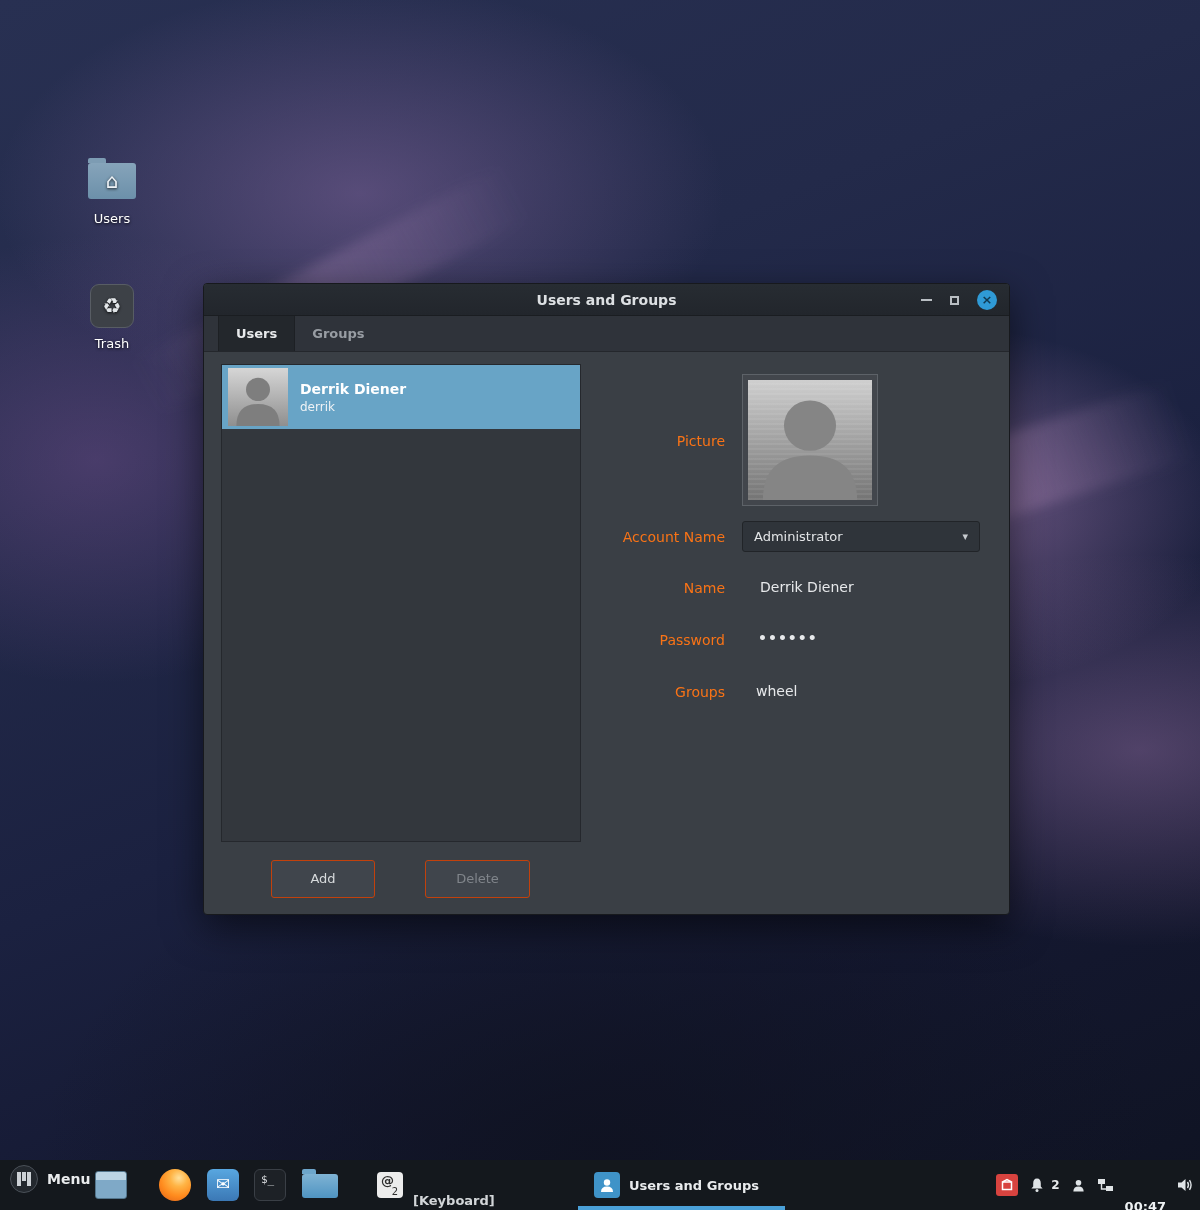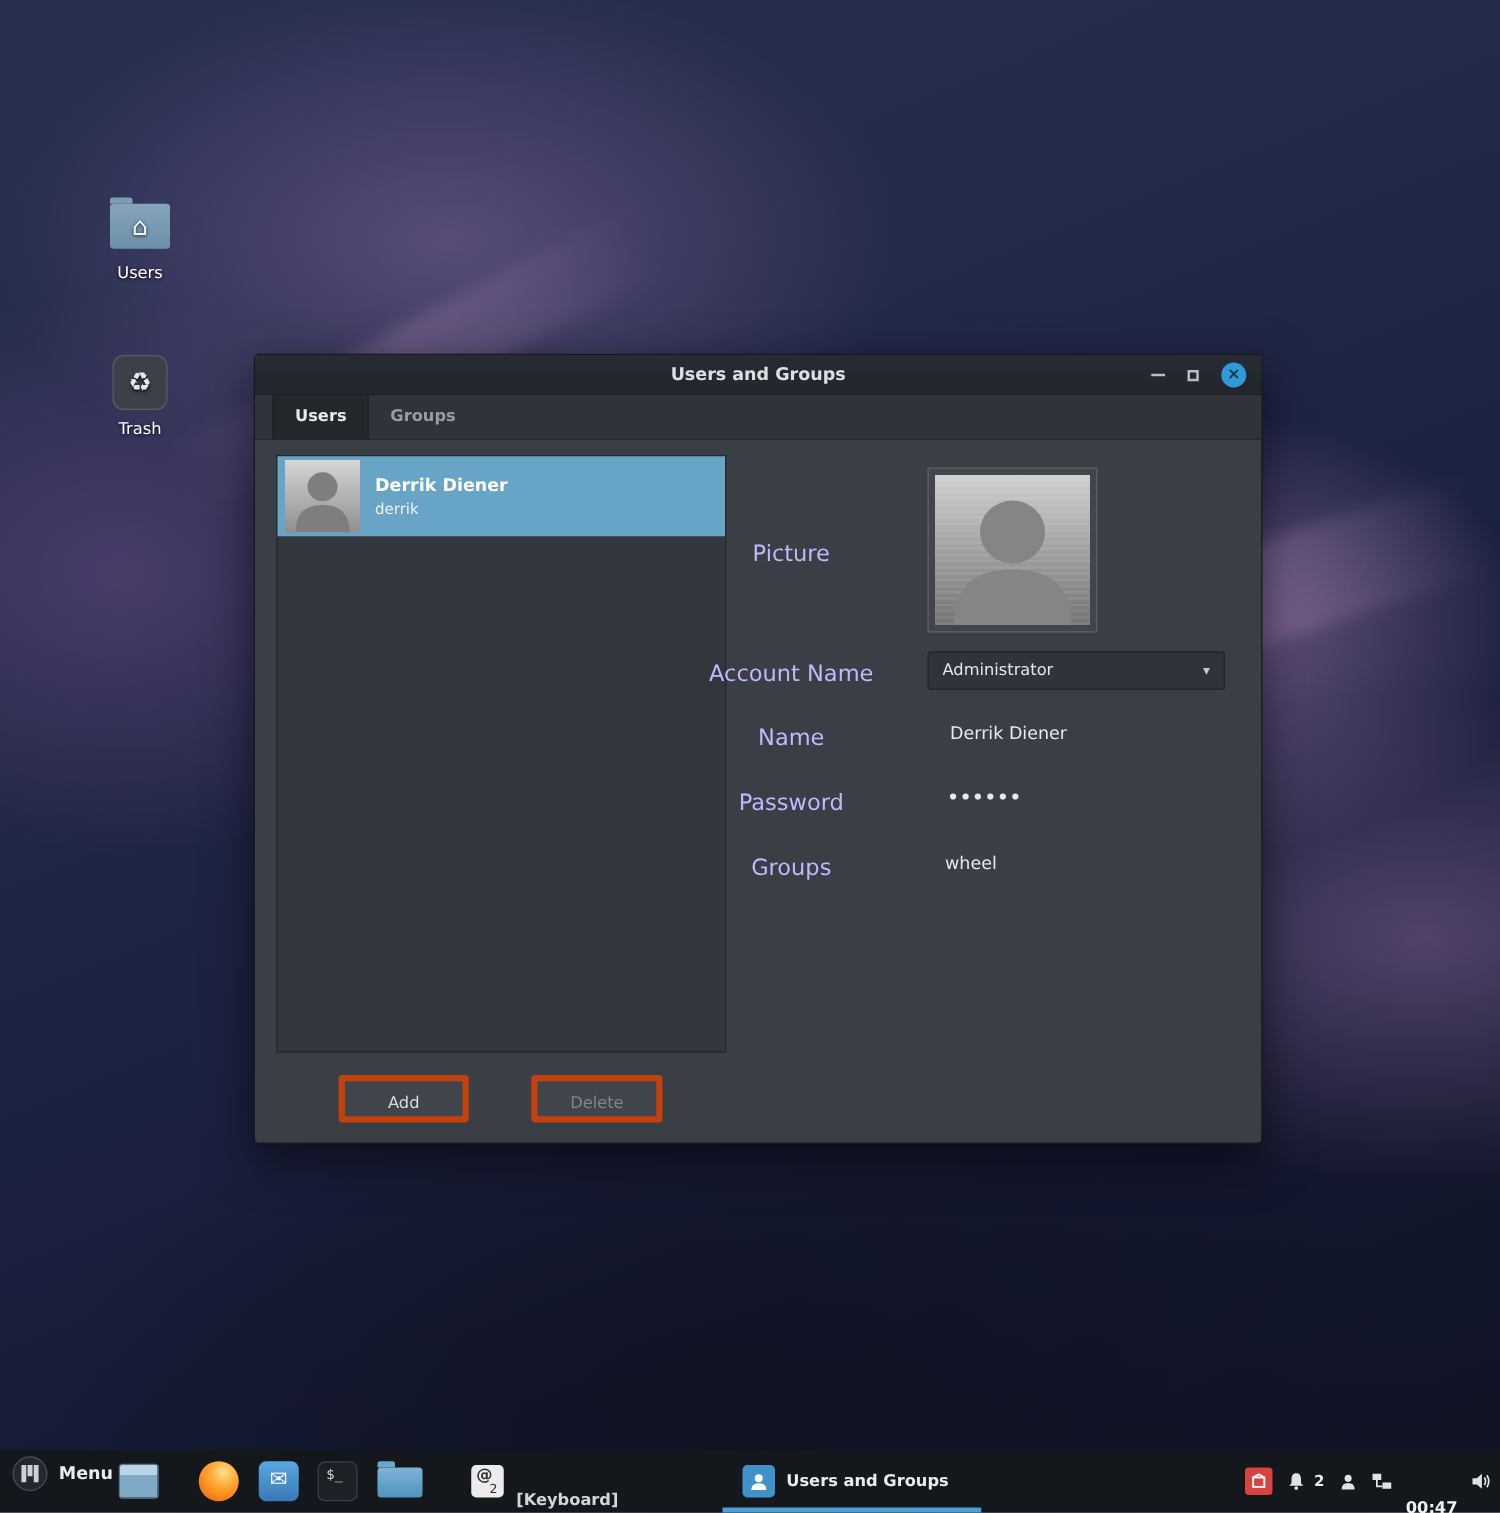--- a/index.html
+++ b/index.html
@@ -46,25 +46,25 @@
 
   .content { position:absolute; top:69px; left:0; right:0; bottom:0; }
 
   .user-list { position:absolute; left:17px; top:11px; width:360px; height:478px; background:#33373d; border:1px solid #25282d; }
   .user-row { height:64px; display:flex; align-items:center; gap:12px; padding:2px 6px; }
   .user-row.selected { background:#68a4c6; }
   .avatar-sm { width:60px; height:58px; background:linear-gradient(#d6d6d6,#8f8f8f); position:relative; overflow:hidden; flex:none; }
   .user-name { font-weight:bold; font-size:14px; color:#ffffff; }
   .user-sub  { font-size:12px; color:#eef2f5; margin-top:3px; }
 
-  .btn { position:absolute; height:38px; background:#40454c; border:5px solid #c2410c; border-radius:3px; font-size:13px; text-align:center; line-height:36px; }
+  .btn { position:absolute; height:38px; background:#40454c; border:1px solid #c2410c; border-radius:3px; font-size:13px; text-align:center; line-height:36px; }
   .btn-add    { left:67px;  top:507px; width:104px; color:#d7dadc; }
   .btn-delete { left:221px; top:507px; width:105px; color:#80858b; }
 
-  .f-label { position:absolute; width:184px; text-align:center; font-size:18px; color:#c4b5fd; }
+  .f-label { position:absolute; width:184px; text-align:right; font-size:14px; color:#f97316; }
   .f-value { position:absolute; font-size:14px; color:#e7e9eb; }
 
   .picture-frame { position:absolute; left:538px; top:21px; padding:5px; background:#42464c; border:1px solid #5d6268; }
   .picture-img { width:124px; height:120px; position:relative; overflow:hidden;
     background:
       repeating-linear-gradient(0deg, rgba(255,255,255,0.07) 0 2px, transparent 2px 5px),
       linear-gradient(#cfcfcf,#747474); }
   .sil { position:absolute; inset:0; width:100%; height:100%; }
 
   .dropdown { position:absolute; left:538px; top:168px; width:238px; height:31px; background:#2f343a; border:1px solid #212428;

